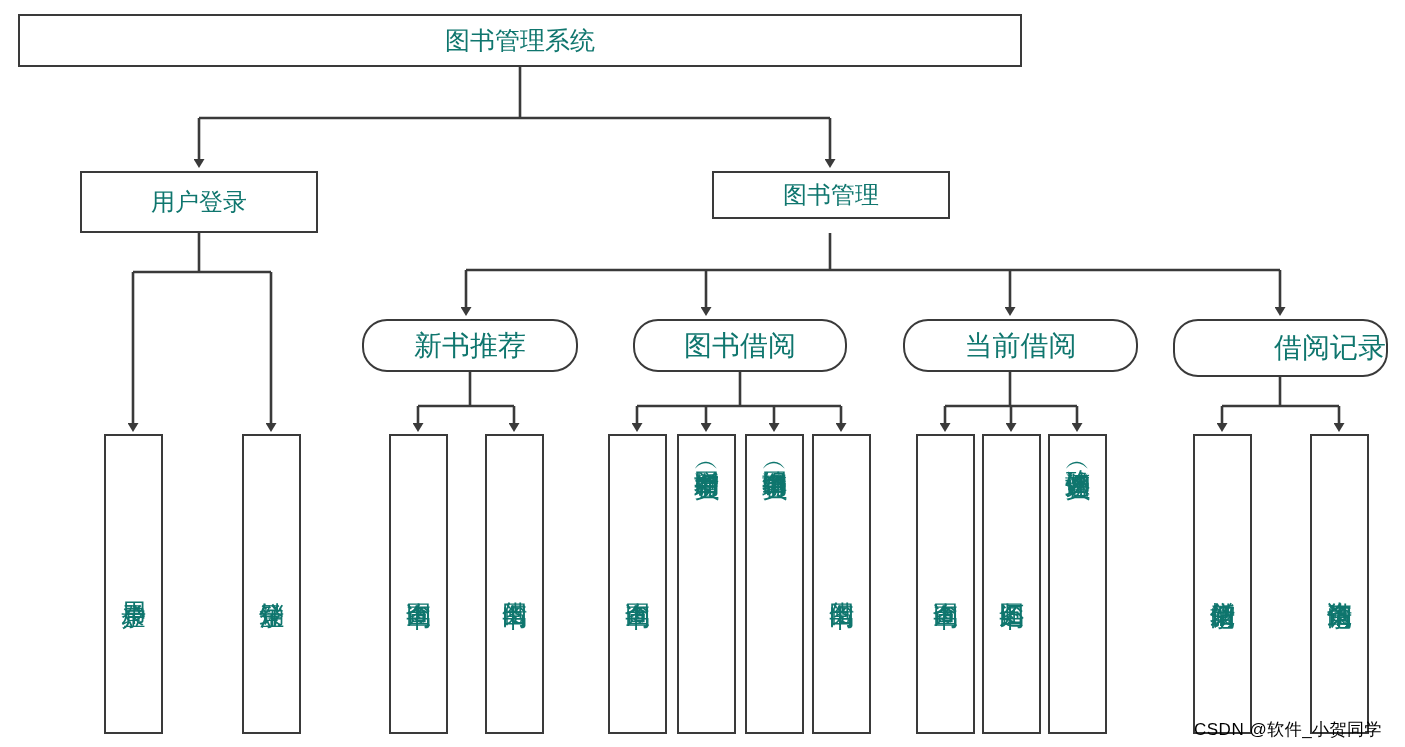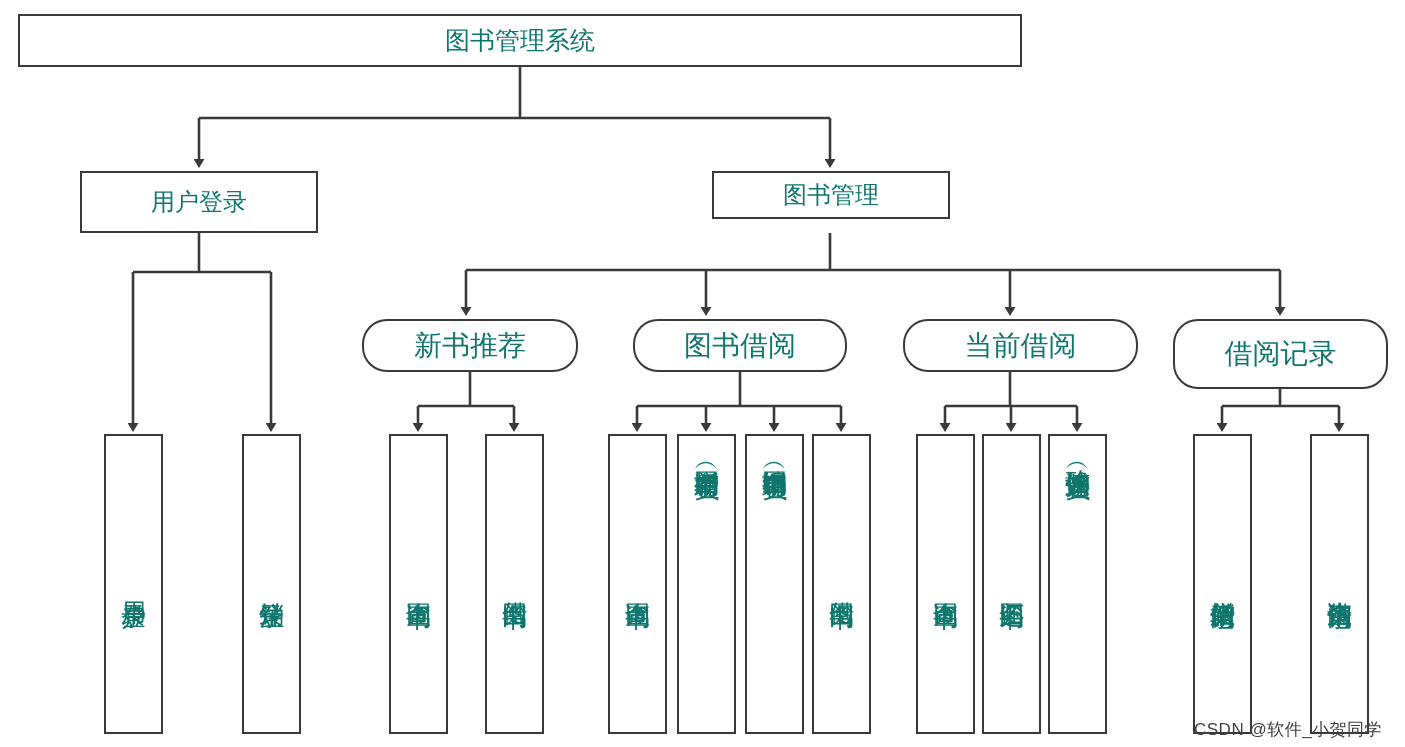--- a/index.html
+++ b/index.html
@@ -56,21 +56,21 @@
     padding-top: 14px;
     letter-spacing: 1px;
   }
   .node.leaf.short {
     justify-content: center;
     padding-top: 0;
   }
   .watermark {
     position: absolute;
     font-size: 17px;
-    color: #404040;
+    color: #000000;
     white-space: nowrap;
     letter-spacing: 0.5px;
   }
 </style>
 </head>
 <body>
 
 <div id="canvas">
 
   <svg class="wires" viewBox="0 0 1405 747">
@@ -136,21 +136,21 @@
 
   <div class="node level2" style="left:362px; top:319px; width:216px; height:53px;">
     <span>新书推荐</span>
   </div>
   <div class="node level2" style="left:633px; top:319px; width:214px; height:53px;">
     <span>图书借阅</span>
   </div>
   <div class="node level2" style="left:903px; top:319px; width:235px; height:53px;">
     <span>当前借阅</span>
   </div>
-  <div class="node level2" style="left:1173px; top:319px; width:215px; height:70px;">
+  <div class="node level2" style="left:1173px; top:319px; width:215px; height:58px;justify-content:flex-end;">
     <span>借阅记录</span>
   </div>
 
   <div class="node leaf short" style="left:104px; top:434px; width:59px; height:300px;">
     <span>用户登录</span>
   </div>
   <div class="node leaf short" style="left:242px; top:434px; width:59px; height:300px;">
     <span>注销登录</span>
   </div>
 

